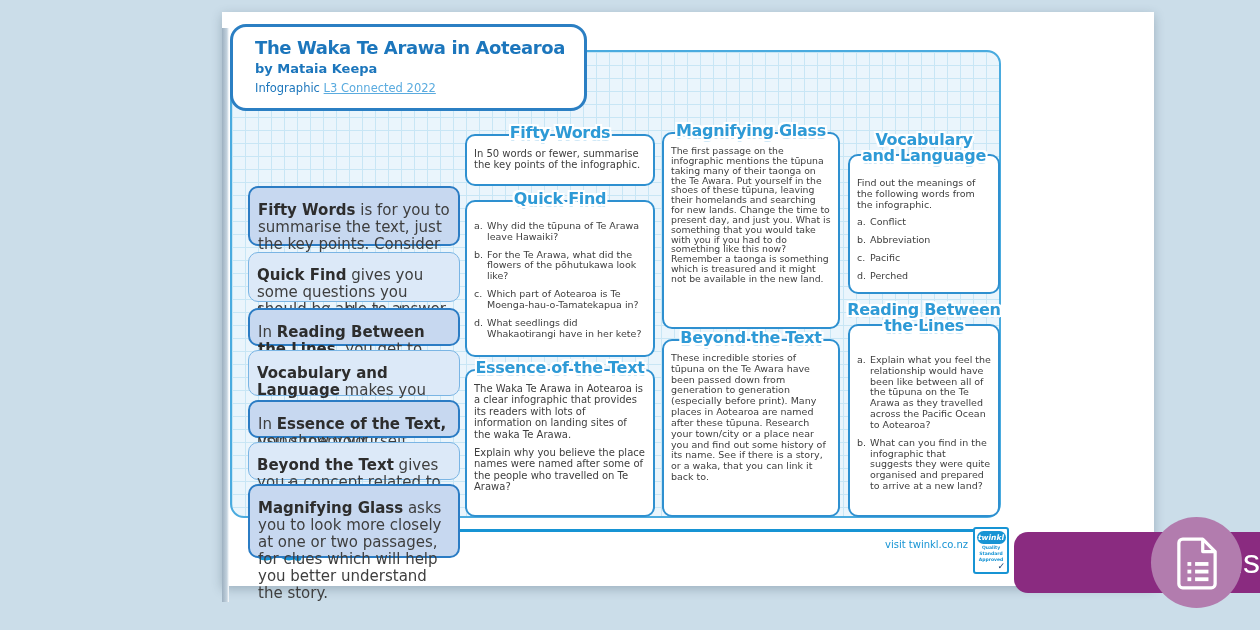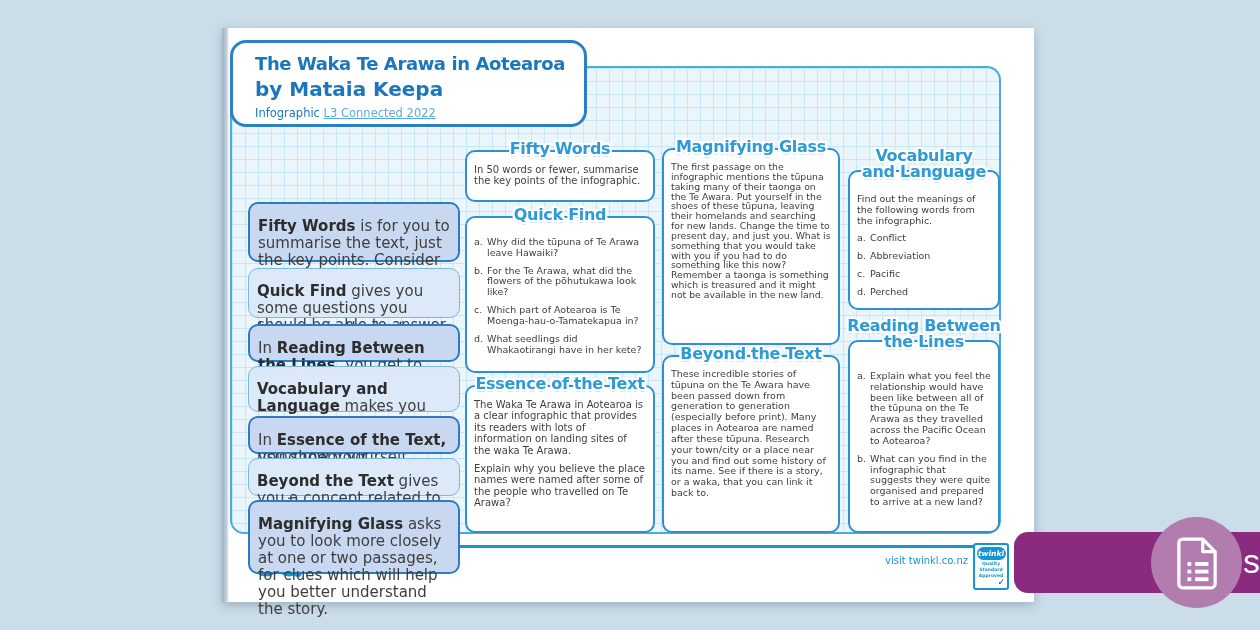--- a/index.html
+++ b/index.html
@@ -1,29 +1,29 @@
 <!DOCTYPE html>
 <html><head>
 <meta charset="utf-8">
 <style>
   * { margin:0; padding:0; box-sizing:border-box; }
   html,body { width:1260px; height:630px; overflow:hidden; }
   body { background:#cbdde9; font-family:"DejaVu Sans",sans-serif; position:relative; }
 
   
-  .sheet { position:absolute; left:222px; top:28px; width:812px; height:574px;
+  .sheet { position:absolute; left:222px; top:12px; width:932px; height:574px;
            background:#ffffff; box-shadow:0 3px 10px rgba(40,60,80,.28); }
   .sheet-edge { position:absolute; left:0; top:0; width:7px; height:574px;
            background:linear-gradient(90deg,#9db0c0,#c3d2de 70%,#ffffff); }
 
   
   .title-box { position:absolute; left:8px; top:12px; width:357px; height:87px; z-index:5;
            background:#fff; border:3px solid #2b7fc3; border-radius:16px; padding:10px 10px 0 22px; }
   .title-main { color:#1c76bc; font-weight:bold; font-size:18px; letter-spacing:-0.4px; line-height:1.2; }
-  .title-by   { color:#1c76bc; font-weight:bold; font-size:20px; margin-top:2px; }
+  .title-by   { color:#1c76bc; font-weight:bold; font-size:13px; margin-top:2px; }
   .title-sub  { margin-top:5px; font-size:11.5px; font-weight:normal; color:#1c76bc; }
   .title-link { color:#5aabdf; text-decoration:underline; cursor:pointer; }
 
   
   .grid-frame { position:absolute; left:8px; top:38px; width:771px; height:468px; z-index:1;
            border:2.5px solid #4aabdf; border-radius:14px;
            background-color:#eaf5fc;
            background-image:linear-gradient(#c8e6f5 1px,transparent 1px),
                             linear-gradient(90deg,#c8e6f5 1px,transparent 1px);
            background-size:13px 13px; }

